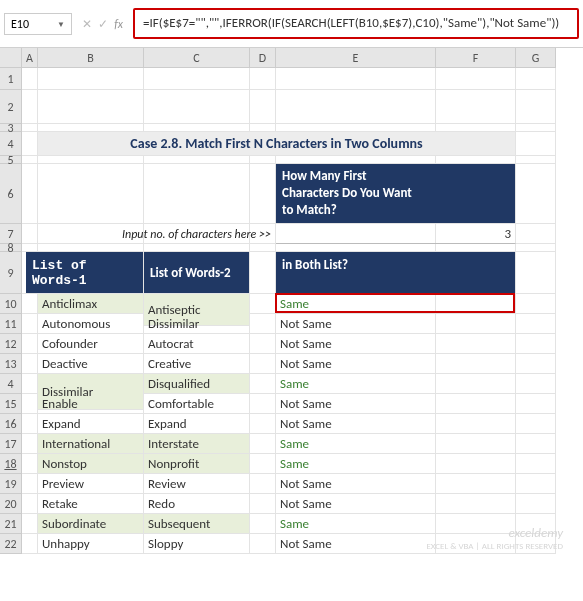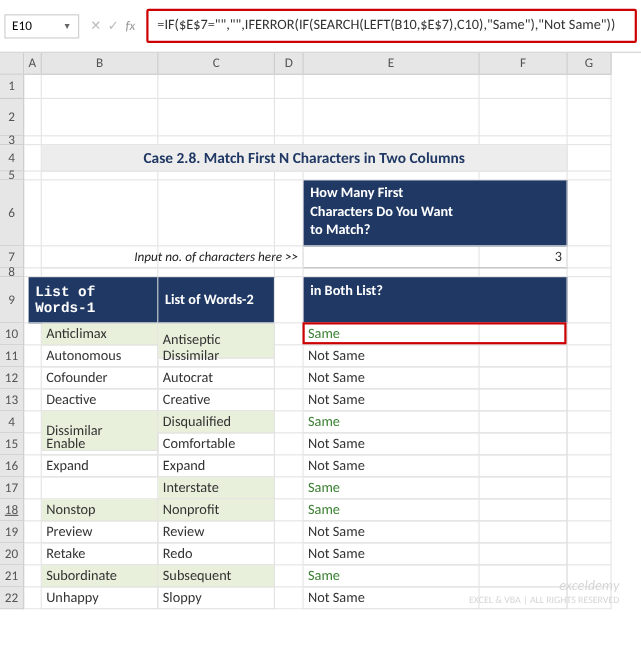--- a/index.html
+++ b/index.html
@@ -273,20 +273,21 @@
         <div class="cell " style="position: absolute; left: 254px; top: 286px; width: 240px; height: 20px;">Not Same</div>
         <div class="cell band" style="position: absolute; left: 16px; top: 306px; width: 106px; height: 36px;">Dissimilar</div>
         <div class="cell band" style="position: absolute; left: 122px; top: 306px; width: 106px; height: 20px;">Disqualified</div>
         <div class="cell val-same" style="position: absolute; left: 254px; top: 306px; width: 240px; height: 20px;">Same</div>
         <div class="cell " style="position: absolute; left: 16px; top: 326px; width: 106px; height: 20px;">Enable</div>
         <div class="cell " style="position: absolute; left: 122px; top: 326px; width: 106px; height: 20px;">Comfortable</div>
         <div class="cell " style="position: absolute; left: 254px; top: 326px; width: 240px; height: 20px;">Not Same</div>
         <div class="cell " style="position: absolute; left: 16px; top: 346px; width: 106px; height: 20px;">Expand</div>
         <div class="cell " style="position: absolute; left: 122px; top: 346px; width: 106px; height: 20px;">Expand</div>
         <div class="cell " style="position: absolute; left: 254px; top: 346px; width: 240px; height: 20px;">Not Same</div>
+        <div class="cell band" style="position: absolute; left: 16px; top: 366px; width: 106px; height: 20px;">International</div>
         <div class="cell band" style="position: absolute; left: 122px; top: 366px; width: 106px; height: 20px;">Interstate</div>
         <div class="cell val-same" style="position: absolute; left: 254px; top: 366px; width: 240px; height: 20px;">Same</div>
         <div class="cell band" style="position: absolute; left: 16px; top: 386px; width: 106px; height: 20px;">Nonstop</div>
         <div class="cell band" style="position: absolute; left: 122px; top: 386px; width: 106px; height: 20px;">Nonprofit</div>
         <div class="cell val-same" style="position: absolute; left: 254px; top: 386px; width: 240px; height: 20px;">Same</div>
         <div class="cell " style="position: absolute; left: 16px; top: 406px; width: 106px; height: 20px;">Preview</div>
         <div class="cell " style="position: absolute; left: 122px; top: 406px; width: 106px; height: 20px;">Review</div>
         <div class="cell " style="position: absolute; left: 254px; top: 406px; width: 240px; height: 20px;">Not Same</div>
         <div class="cell " style="position: absolute; left: 122px; top: 426px; width: 106px; height: 20px;">Redo</div>
         <div class="cell " style="position: absolute; left: 16px; top: 426px; width: 106px; height: 20px;">Retake</div>

